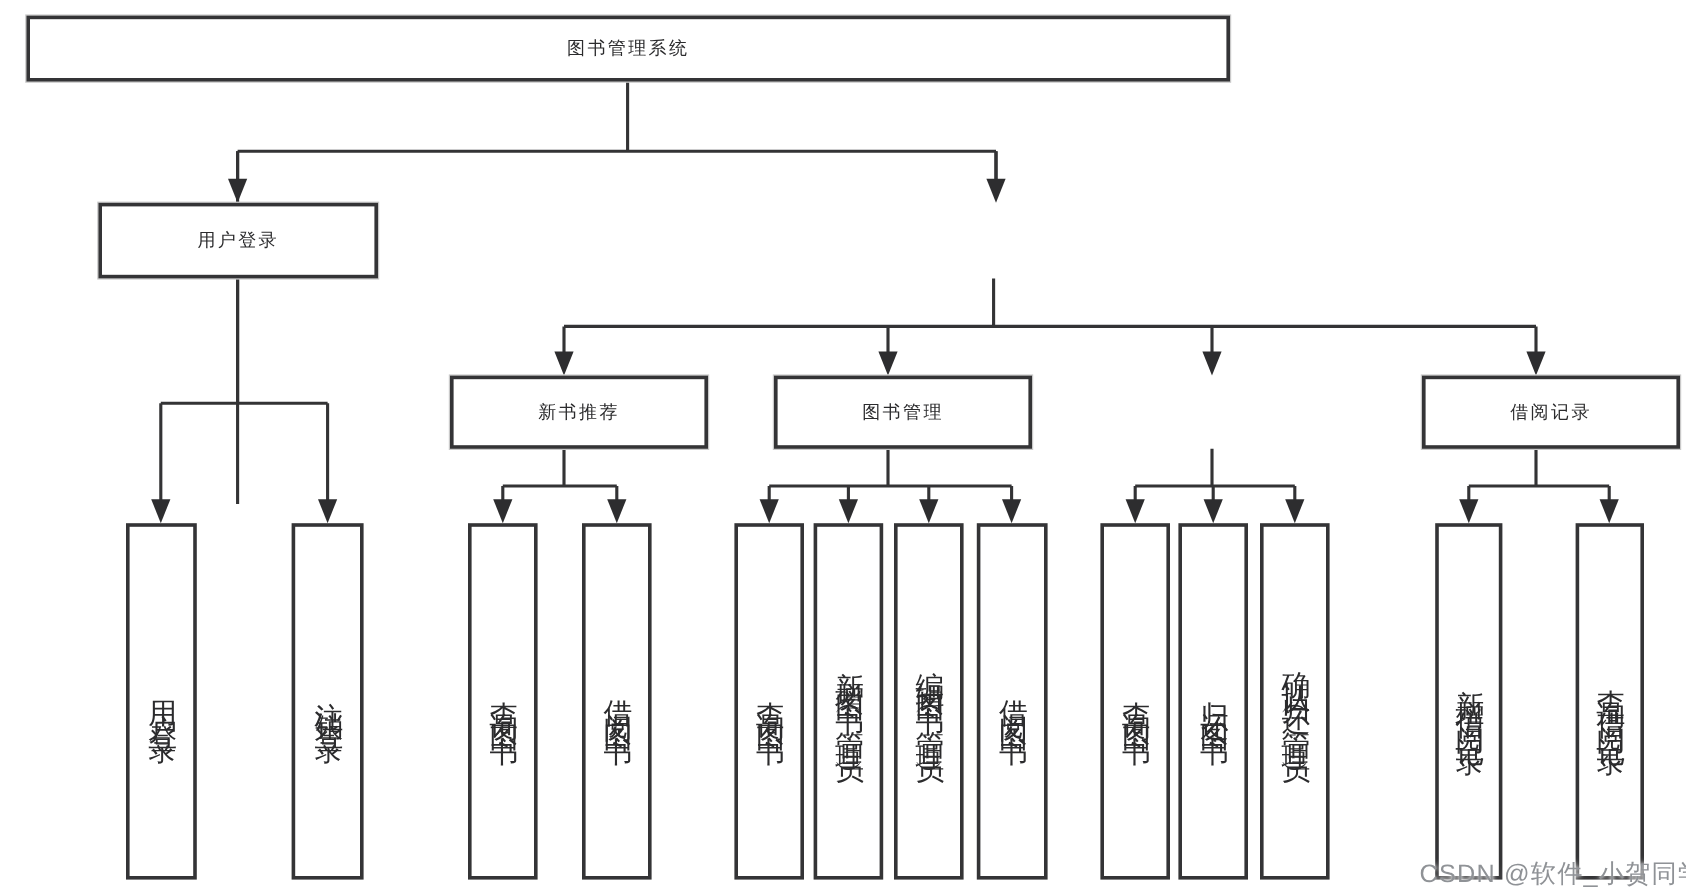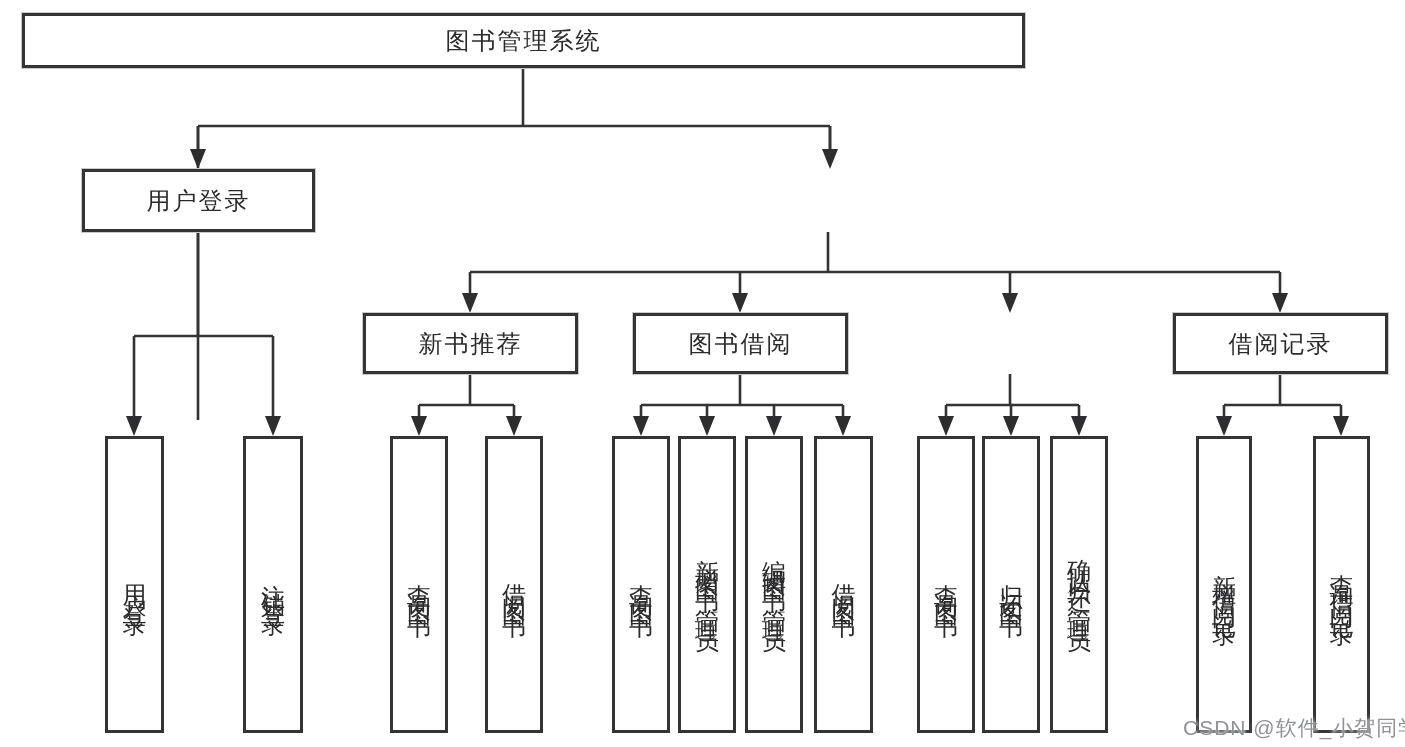--- a/index.html
+++ b/index.html
@@ -22,27 +22,27 @@
     position: absolute;
     background: #ffffff;
     border: 3px solid #343436;
     color: #2b2b2d;
     display: flex;
     align-items: center;
     justify-content: center;
     text-align: center;
   }
   .node.h {
-    font-size: 24px;
+    font-size: 15px;
     letter-spacing: 2px;
     box-shadow: 0 0 0 1px #c9c9c9;
   }
   .node.root   { left: 22px;  top: 13px;  width: 1003px; height: 55px; }
   .node.lvl2   { top: 169px; height: 63px; width: 233px; }
-  .node.lvl3   { top: 313px; height: 61px; width: 215px; }
+  .node.lvl3   { top: 313px; height: 61px; width: 215px; margin-left: 12px; }
   .node.leaf   { top: 436px; height: 297px; }
   .leaf .vtext {
     writing-mode: vertical-rl;
     text-orientation: mixed;
     line-height: 1;
     font-size: 24px;
     letter-spacing: 10px;
     white-space: nowrap;
     color: #2b2b2d;
   }
@@ -111,21 +111,21 @@
   </div>
 
   <div class="node h lvl2" style="left:82px;">
     <span>用户登录</span>
   </div>
 
   <div class="node h lvl3" style="left:363px;">
     <span>新书推荐</span>
   </div>
   <div class="node h lvl3" style="left:633px;">
-    <span>图书借阅</span>
+    <span>图书管理</span>
   </div>
   <div class="node h lvl3" style="left:1173px;">
     <span>借阅记录</span>
   </div>
 
   <div class="node leaf" style="left:105px;width:59px;">
     <span class="vtext">用户登录</span>
   </div>
   <div class="node leaf" style="left:243px;width:60px;">
     <span class="vtext">注销登录</span>

